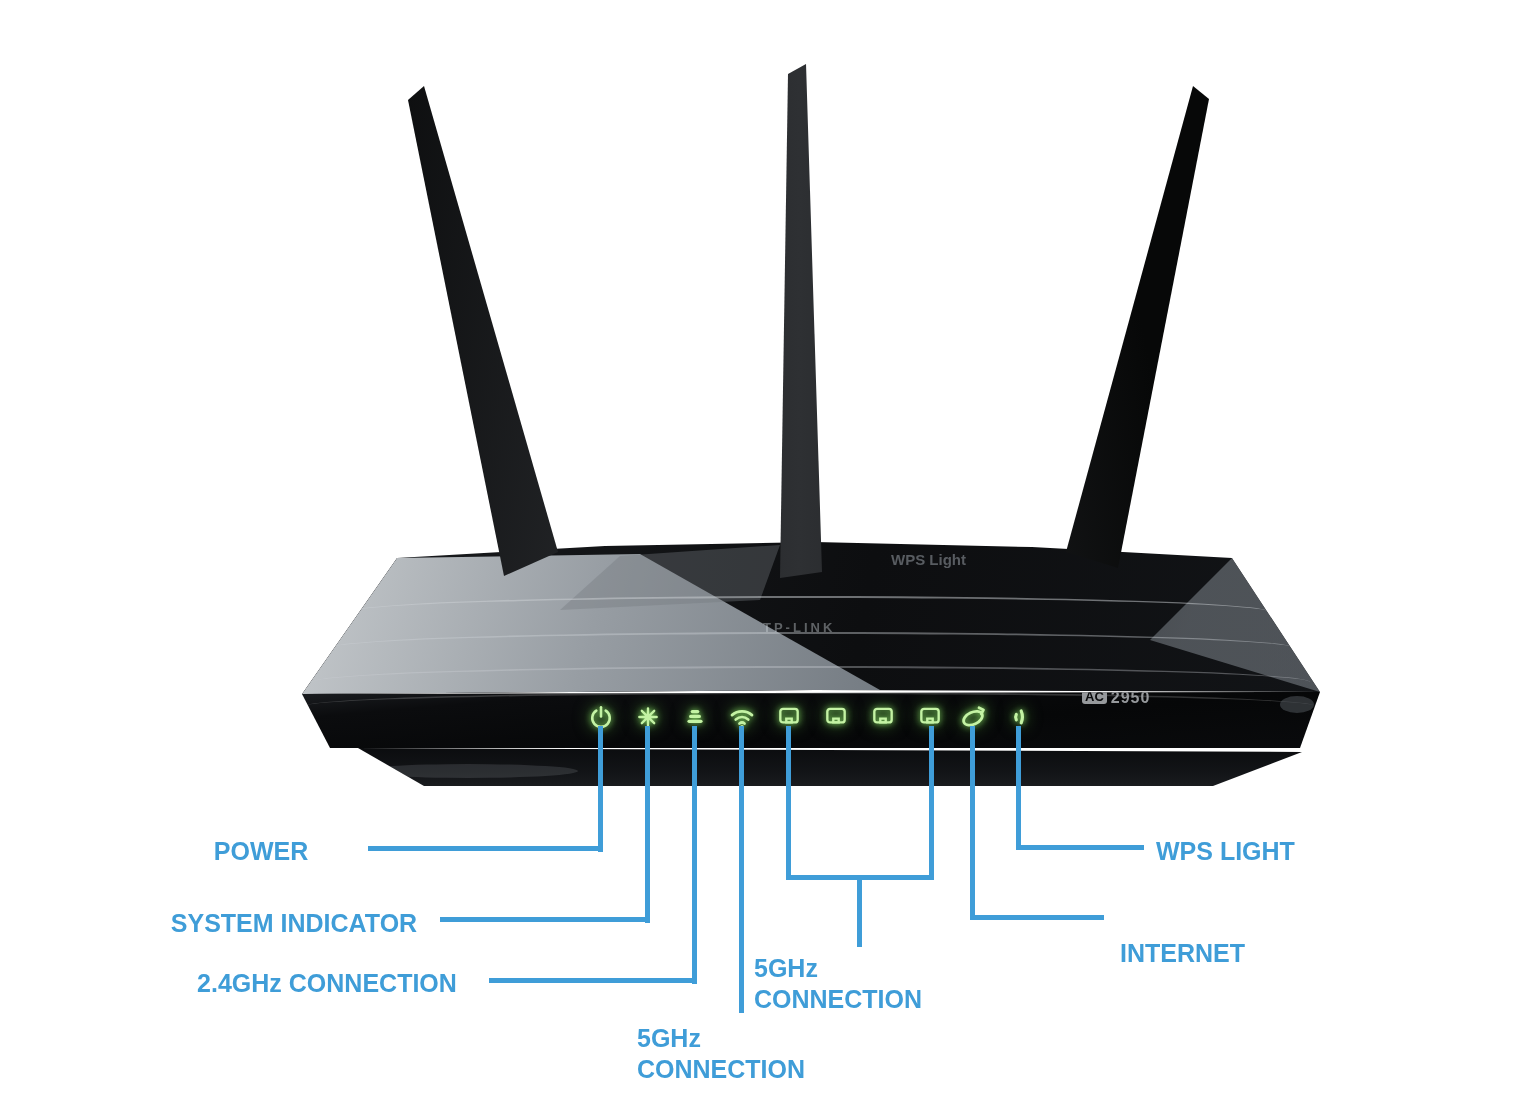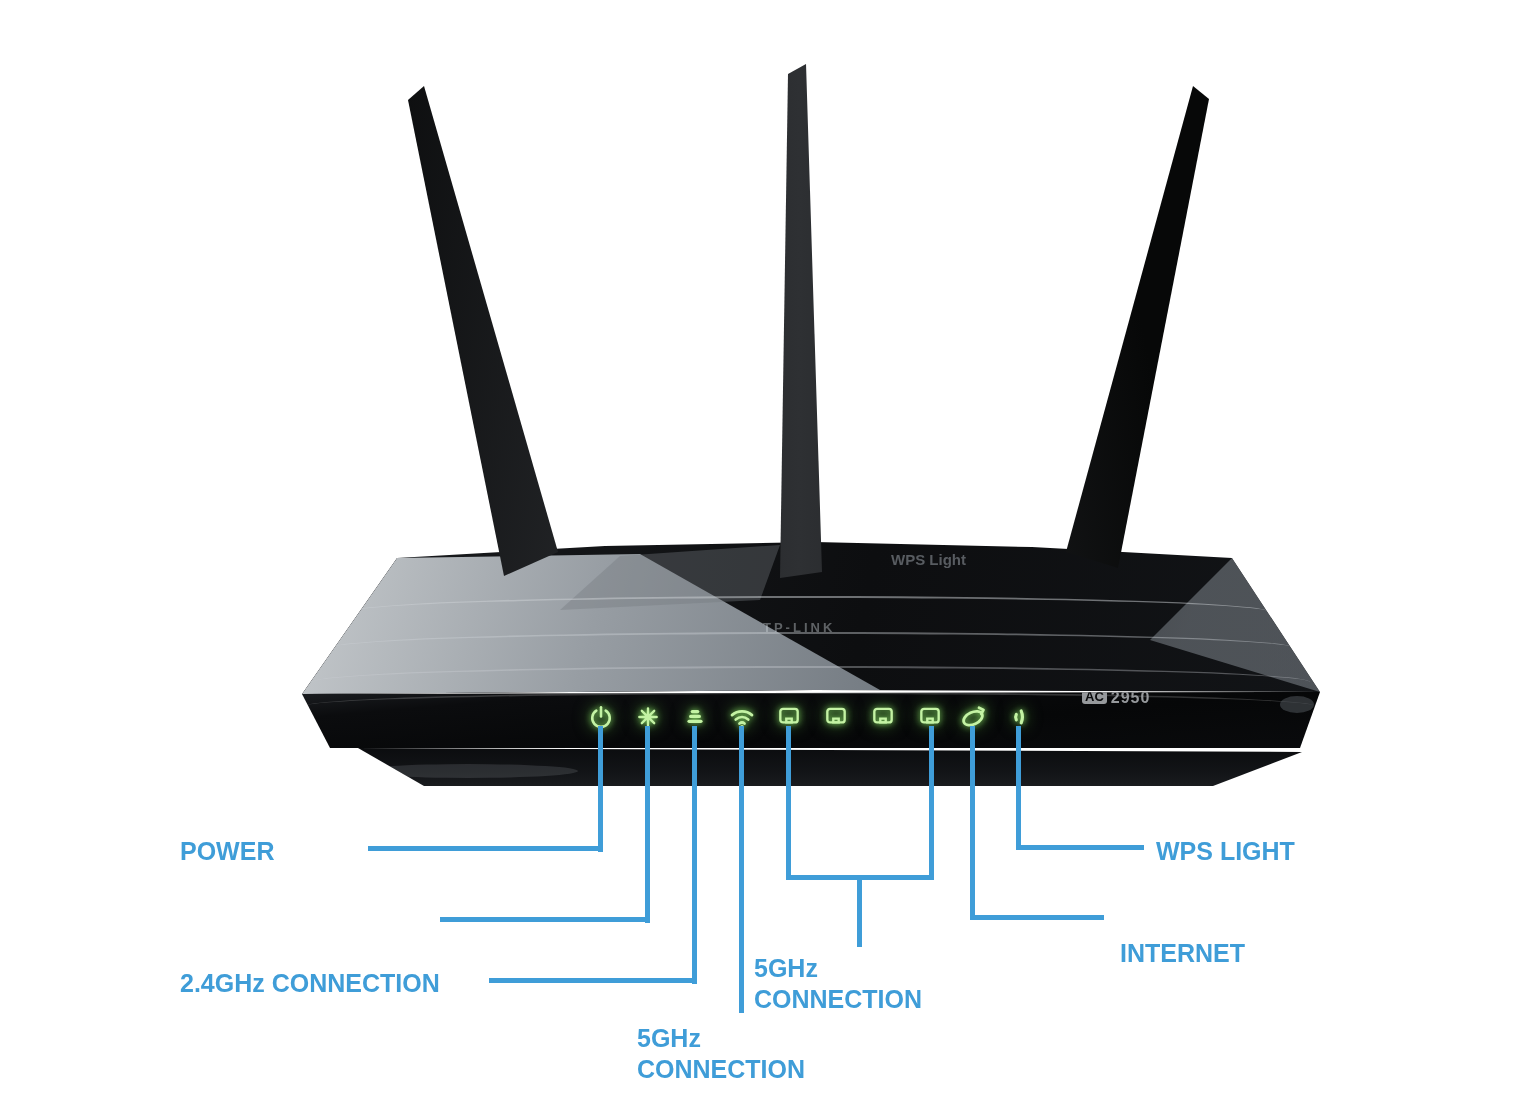--- a/index.html
+++ b/index.html
@@ -66,21 +66,21 @@
     background:rgba(160,165,170,.18);}
 
   
   .a-line{position:absolute;background:var(--accent,#3f9dd8);}
   .v{width:5px;} .h{height:5px;}
 
   
   .label{position:absolute;color:var(--accent,#3f9dd8);font-size:25px;font-weight:700;
     line-height:30px;white-space:nowrap;}
   .label.center{white-space:normal;text-align:left;line-height:31px;}
-  .label.right{text-align:left;}
+  .label.right{text-align:center;}
 </style>
 </head>
 <body>
 
 <div class="stage">
 
   <div class="router-top">
     <div class="top-silver"></div>
     <div class="top-mid-sheen"></div>
     <div class="top-right-sheen"></div>
@@ -191,19 +191,20 @@
   <div class="a-line h" style="left:786px;top:875px;width:148px"></div>
   <div class="a-line v" style="left:857px;top:875px;height:72px"></div>
 
   <div class="a-line v" style="left:970px;top:726px;height:194px"></div>
   <div class="a-line h" style="left:970px;top:915px;width:134px"></div>
 
   <div class="a-line v" style="left:1016px;top:726px;height:124px"></div>
   <div class="a-line h" style="left:1016px;top:845px;width:128px"></div>
 
   <div class="label right" style="left:180px;top:836px;width:162px">POWER</div>
+  <div class="label right" style="left:160px;top:908px;width:268px">SYSTEM INDICATOR</div>
   <div class="label right" style="left:180px;top:968px;width:294px">2.4GHz CONNECTION</div>
   <div class="label center" style="left:637px;top:1023px;width:210px">5GHz CONNECTION</div>
   <div class="label center" style="left:754px;top:953px;width:210px">5GHz CONNECTION</div>
   <div class="label" style="left:1120px;top:938px">INTERNET</div>
   <div class="label" style="left:1156px;top:836px">WPS LIGHT</div>
 
 </div>
 
 </body></html>

